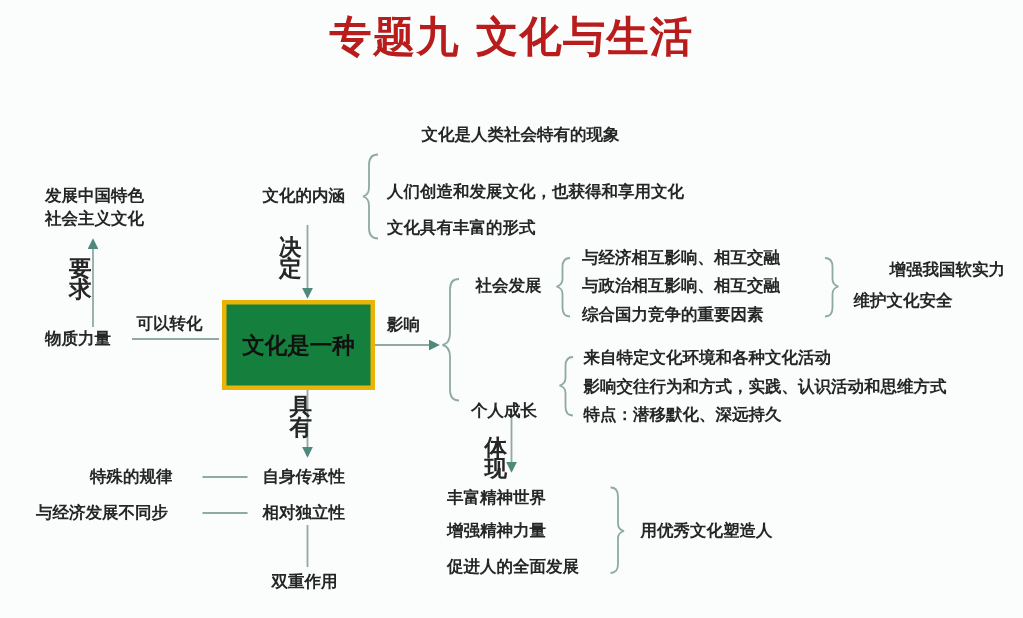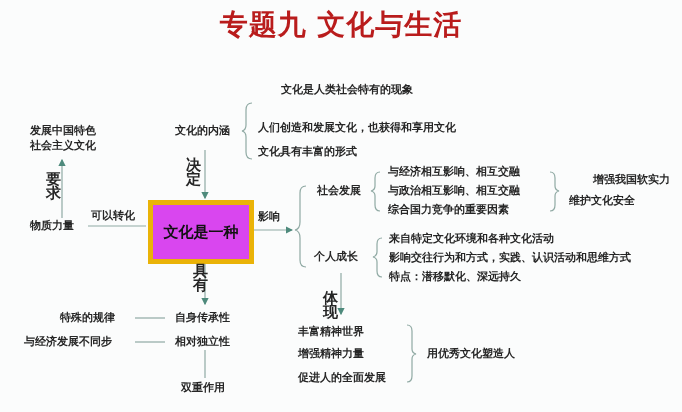--- a/index.html
+++ b/index.html
@@ -9,21 +9,21 @@
   }
   .t { position:absolute; font-size:11px; font-weight:bold; white-space:nowrap; line-height:14px; color:#262626; }
   .title {
     position:absolute; left:0; width:682px; top:6px; text-align:center;
     font-size:28px; font-weight:bold; color:#b91c1c; letter-spacing:1px;
     font-family:"DejaVu Sans", sans-serif;
   }
   .vt { position:absolute; font-size:15px; font-weight:bold; line-height:14px; width:12px; color:#262626; }
   .box {
     position:absolute; left:148px; top:200px; width:96px; height:54px;
-    border:5px solid #eab308; background:#d946ef;
+    border:3px solid #eab308; background:#15803d;
     display:flex; flex-direction:column; align-items:center; justify-content:center;
   }
   .box span { font-size:15px; font-weight:bold; line-height:21px; color:#111; }
   svg.lines { position:absolute; left:0; top:0; }
 </style>
 </head>
 <body>
 
 <svg class="lines" width="682" height="412">
   <defs>
@@ -83,21 +83,21 @@
 <div class="vt" style="left:186px;top:158px;">决定</div>
 
 <div class="t" style="left:258px;top:210px;">影响</div>
 <div class="t" style="left:317px;top:184px;">社会发展</div>
 <div class="t" style="left:388px;top:165px;">与经济相互影响、相互交融</div>
 <div class="t" style="left:388px;top:184px;">与政治相互影响、相互交融</div>
 <div class="t" style="left:388px;top:203px;">综合国力竞争的重要因素</div>
 <div class="t" style="left:569px;top:173px;margin-left:24px;">增强我国软实力</div>
 <div class="t" style="left:569px;top:194px;">维护文化安全</div>
 
-<div class="t" style="left:314px;top:250px;font-family:Liberation Mono, monospace;">个人成长</div>
+<div class="t" style="left:314px;top:268px;font-family:Liberation Mono, monospace;">个人成长</div>
 <div class="t" style="left:389px;top:232px;">来自特定文化环境和各种文化活动</div>
 <div class="t" style="left:389px;top:251px;">影响交往行为和方式，实践、认识活动和思维方式</div>
 <div class="t" style="left:389px;top:270px;">特点：潜移默化、深远持久</div>
 <div class="vt" style="left:323px;top:279px;margin-top:12px;">体现</div>
 
 <div class="t" style="left:298px;top:325px;">丰富精神世界</div>
 <div class="t" style="left:298px;top:347px;">增强精神力量</div>
 <div class="t" style="left:298px;top:371px;">促进人的全面发展</div>
 <div class="t" style="left:427px;top:347px;">用优秀文化塑造人</div>
 

